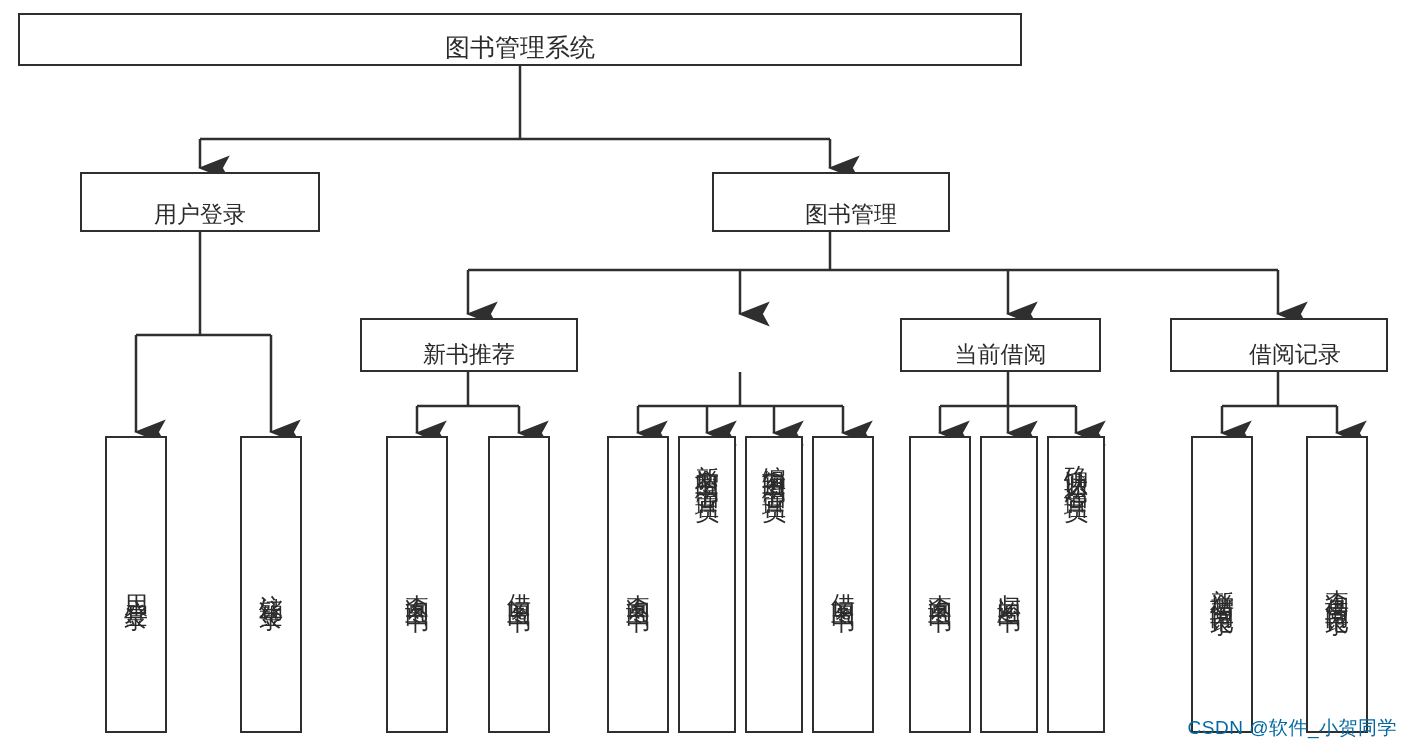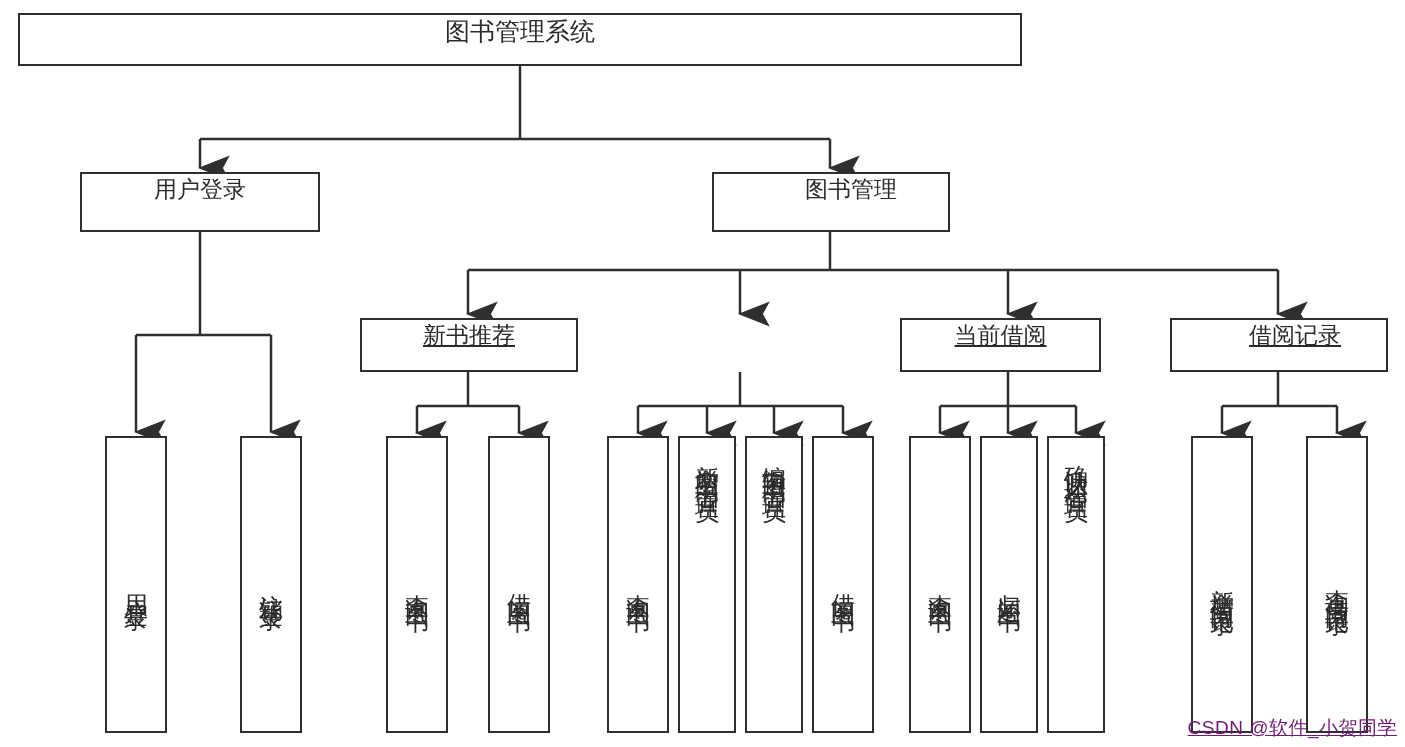--- a/index.html
+++ b/index.html
@@ -23,34 +23,33 @@
     height: 747px;
     pointer-events: none;
   }
   .node {
     position: absolute;
     box-sizing: border-box;
     border: 2.5px solid #2f2f2f;
     background: #ffffff;
     color: #2b2b2b;
     display: flex;
-    align-items: flex-start;
+    align-items: flex-end;
     justify-content: center;
     text-align: center;
     z-index: 2;
   }
   .node.root {
     font-size: 25px;
   }
   .node.lvl2 {
     font-size: 23px;
   }
   .node.lvl3 {
     font-size: 23px;
-    text-decoration: underline;
   }
   .node.leaf {
     align-items: flex-start;
     padding-top: 8px;
   }
   .vtext {
     writing-mode: vertical-rl;
     text-orientation: upright;
     -webkit-writing-mode: vertical-rl;
     letter-spacing: 5px;
@@ -61,25 +60,24 @@
   }
   .node.leaf.center {
     align-items: center;
     padding-top: 0;
   }
   .watermark {
     position: absolute;
     right: 8px;
     bottom: 6px;
     font-size: 19px;
-    color: #701a75;
+    color: #0369a1;
     z-index: 5;
     white-space: nowrap;
     letter-spacing: 0.5px;
-    text-decoration: underline;
   }
 </style>
 </head>
 <body>
 
 <div id="canvas">
 
   <svg id="wires" viewBox="0 0 1405 747" xmlns="http://www.w3.org/2000/svg">
     <defs>
       <marker id="arrow" viewBox="0 0 12 14" refX="5.5" refY="13" markerWidth="11" markerHeight="13" orient="auto">

